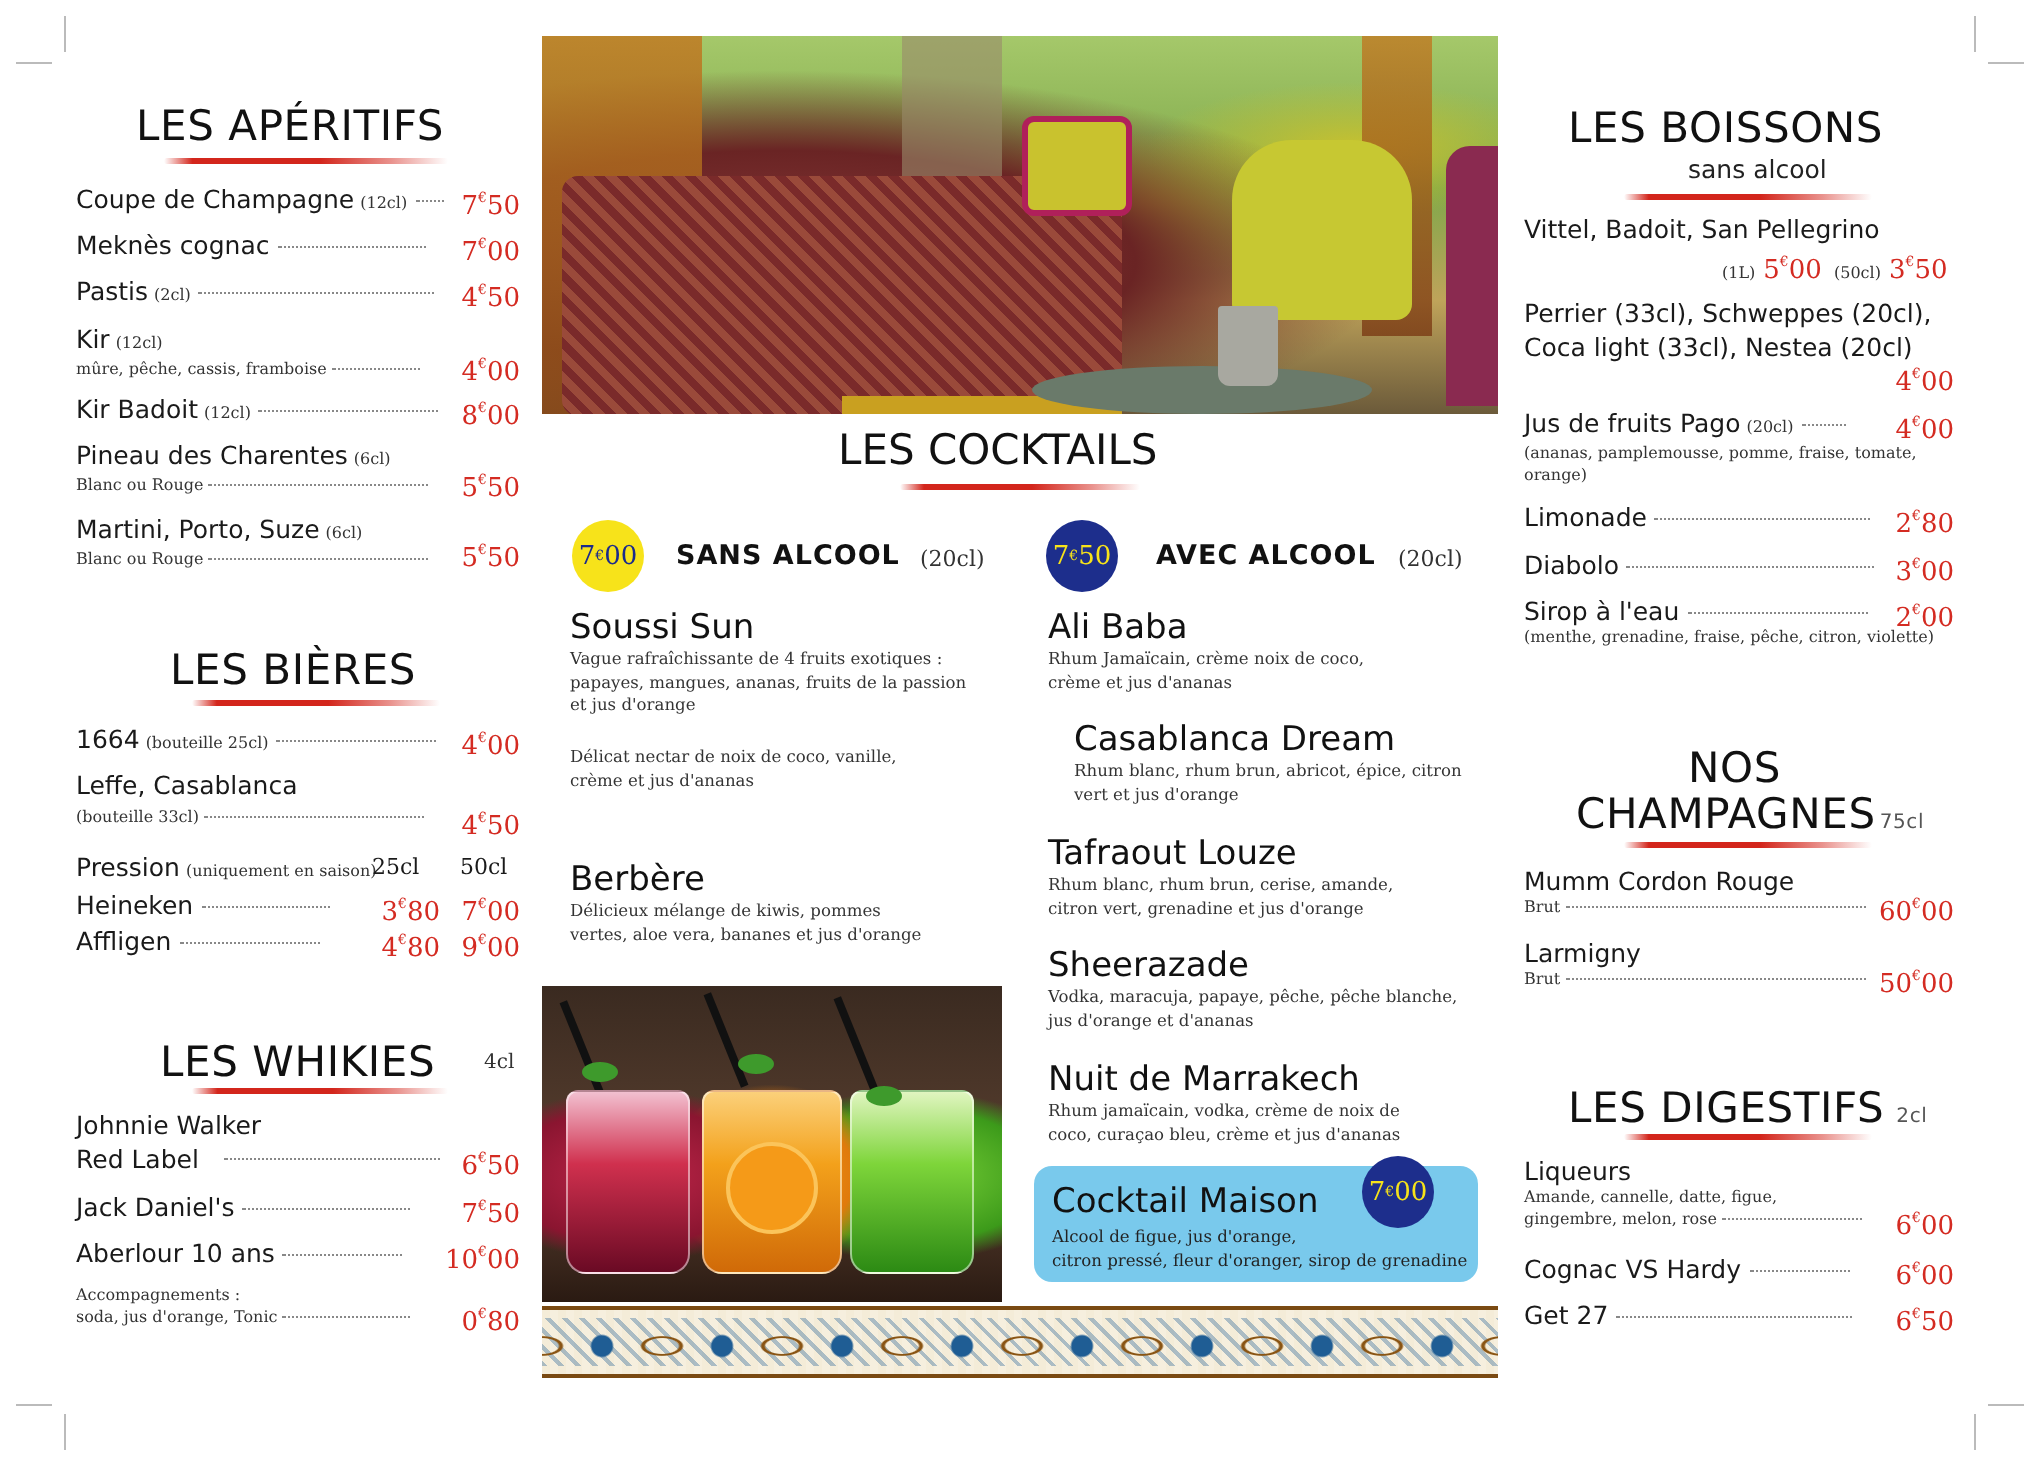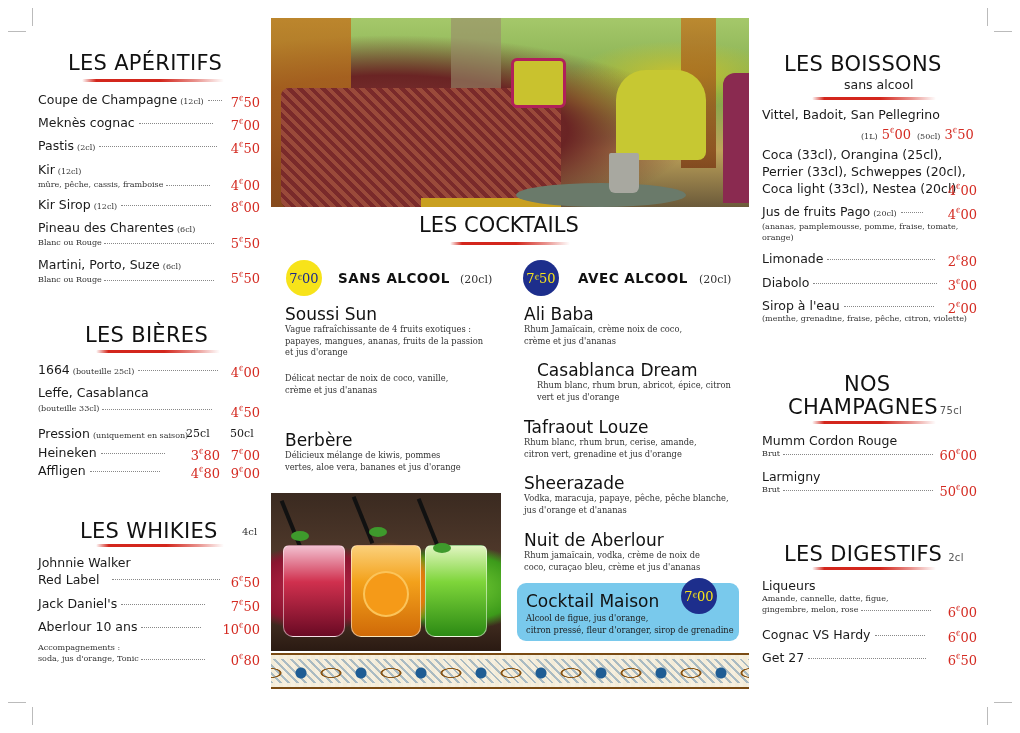--- a/index.html
+++ b/index.html
@@ -122,21 +122,21 @@
     <span class="nm">Pastis</span><span class="vol">(2cl)</span>
     <span class="dots" style="width:118px;"></span>
     <span class="price"><span>4</span><sup>€</sup><span>50</span></span>
   </div>
   <div class="item" style="top:162px;">
     <span class="nm">Kir</span><span class="vol">(12cl)</span>
     <span class="desc"><span>mûre, pêche, cassis, framboise</span> <span class="dots" style="width:44px;"></span></span>
     <span class="price" style="top:13px;"><span>4</span><sup>€</sup><span>00</span></span>
   </div>
   <div class="item" style="top:197px;">
-    <span class="nm">Kir Sirop</span><span class="vol">(12cl)</span>
+    <span class="nm">Kir Badoit</span><span class="vol">(12cl)</span>
     <span class="dots" style="width:90px;"></span>
     <span class="price"><span>8</span><sup>€</sup><span>00</span></span>
   </div>
   <div class="item" style="top:220px;">
     <span class="nm">Pineau des Charentes</span><span class="vol">(6cl)</span>
     <span class="desc"><span>Blanc ou Rouge</span> <span class="dots" style="width:110px;"></span></span>
     <span class="price" style="top:13px;"><span>5</span><sup>€</sup><span>50</span></span>
   </div>
   <div class="item" style="top:257px;">
     <span class="nm">Martini, Porto, Suze</span><span class="vol">(6cl)</span>
@@ -269,21 +269,21 @@
 </div>
 <div class="ck" style="left:524px;top:417px;">
   <span class="nm">Tafraout Louze</span>
   <span class="desc" style="width:175px;white-space:normal;">Rhum blanc, rhum brun, cerise, amande, citron vert, grenadine et jus d'orange</span>
 </div>
 <div class="ck" style="left:524px;top:473px;">
   <span class="nm">Sheerazade</span>
   <span class="desc" style="width:205px;white-space:normal;">Vodka, maracuja, papaye, pêche, pêche blanche, jus d'orange et d'ananas</span>
 </div>
 <div class="ck" style="left:524px;top:530px;">
-  <span class="nm">Nuit de Aberlour</span>
+  <span class="nm">Nuit de Marrakech</span>
   <span class="desc" style="width:200px;white-space:normal;">Rhum jamaïcain, vodka, crème de noix de coco, curaçao bleu, crème et jus d'ananas</span>
 </div>
 
 <div class="maison">
   <span style="position:absolute;left:9px;top:8px;font-family:'DejaVu Sans',sans-serif;font-size:17px;color:#111;">Cocktail Maison</span>
   <span style="position:absolute;left:9px;top:30px;font-size:8.3px;color:#222;white-space:nowrap;">Alcool de figue, jus d'orange,</span>
   <span style="position:absolute;left:9px;top:42px;font-size:8.3px;color:#222;white-space:nowrap;">citron pressé, fleur d'oranger, sirop de grenadine</span>
 </div>
 <div class="badge badge-blue" style="left:681px;top:578px;">
     <span>7</span>
@@ -300,21 +300,20 @@
   <div class="sec-title" style="left:22px;top:52px;">LES BOISSONS</div>
   <div style="position:absolute;left:82px;top:77px;font-family:'DejaVu Sans',sans-serif;font-size:12.5px;color:#222;">sans alcool</div>
   <div class="brush" style="left:50px;top:97px;width:124px;"></div>
 
   <div class="item" style="top:107px;">
     <span class="nm">Vittel, Badoit, San Pellegrino</span>
     <span style="position:absolute;left:96px;top:17px;"><span class="vol">(1L)</span> <span class="price" style="position:static;margin-top:16px;"><span>5</span><sup>€</sup><span>00</span></span></span>
     <span style="position:absolute;left:152px;top:17px;"><span class="vol">(50cl)</span> <span class="price" style="position:static;"><span>3</span><sup>€</sup><span>50</span></span></span>
   </div>
   <div class="item" style="top:147px;">
-    <span class="nm" style="display:block;">Coca (33cl), Orangina (25cl),</span>
     <span class="nm" style="display:block;margin-top:2px;">Perrier (33cl), Schweppes (20cl),</span>
     <span class="nm" style="display:block;margin-top:2px;">Coca light (33cl), Nestea (20cl)</span>
     <span class="price" style="top:33px;"><span>4</span><sup>€</sup><span>00</span></span>
   </div>
   <div class="item" style="top:204px;">
     <span class="nm">Jus de fruits Pago</span><span class="vol">(20cl)</span>
     <span class="dots" style="width:22px;"></span>
     <span class="desc" style="width:200px;white-space:normal;">(ananas, pamplemousse, pomme, fraise, tomate, orange)</span>
     <span class="price" style="top:0;"><span>4</span><sup>€</sup><span>00</span></span>
   </div>

